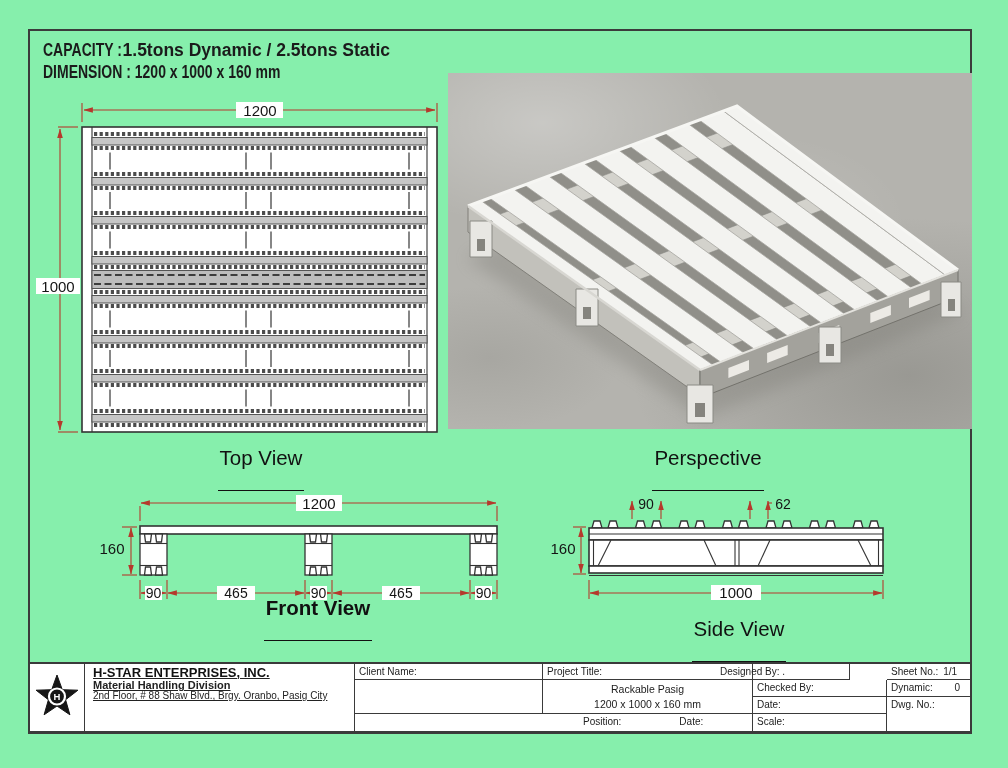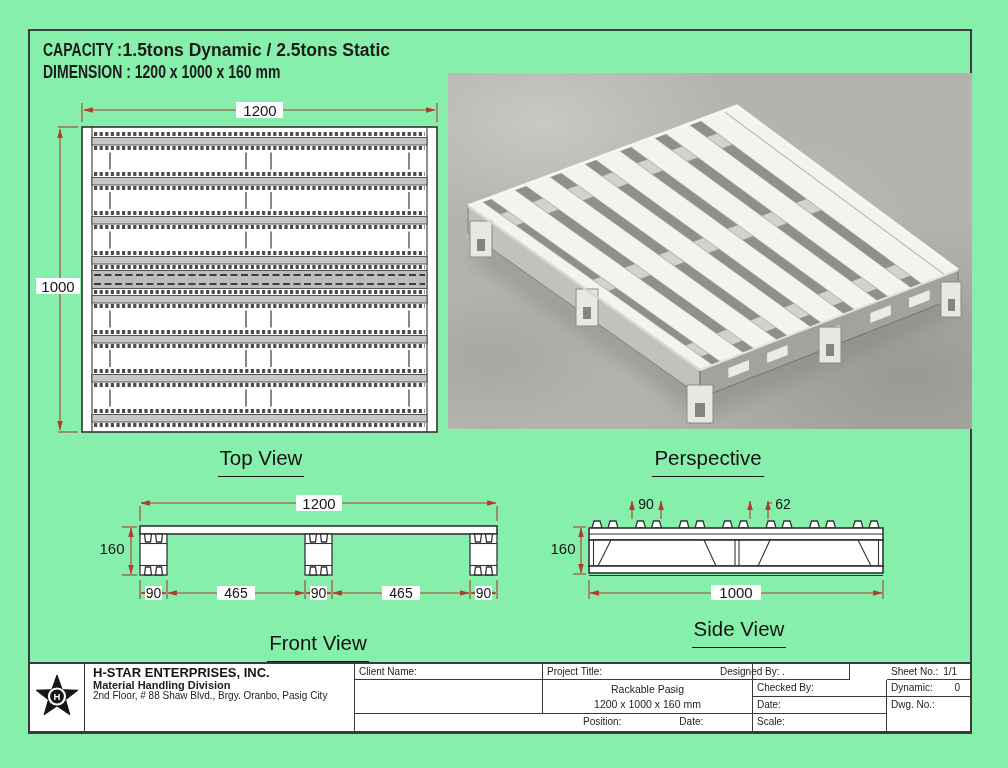--- a/index.html
+++ b/index.html
@@ -8,21 +8,21 @@
   .page-border{position:absolute;left:28px;top:29px;width:944px;height:705px;
                border:2px solid #3b3b3b;box-sizing:border-box;}
   
   .hdr{position:absolute;left:43px;color:#1b1b1b;font-weight:bold;font-size:17.5px;white-space:nowrap;}
   .hdr1{top:40px;}
   .hdr2{top:62px;}
   .cond{display:inline-block;transform:scaleX(.8);transform-origin:0 50%;}
   .cond-tight{margin-right:-19px;}
   
   .viewlabel{position:absolute;width:130px;text-align:center;font-size:20.5px;color:#111;}
-  .viewlabel span{display:inline-block;border-bottom:1.6px solid #111;padding:0 2px 6px 2px;}
+  .viewlabel span{display:inline-block;border-bottom:1.6px solid #111;padding:0 2px 20px 2px;}
   
   svg text{font-family:"Liberation Sans",sans-serif;}
   .ln{stroke:#333;stroke-width:1.3;fill:#fff;}
   .ln2{stroke:#333;stroke-width:1.6;fill:#fff;}
   .lnthin{stroke:#333;stroke-width:1.1;fill:none;}
   .dots{stroke:#4c4c4c;stroke-width:4;stroke-dasharray:3.2 2.4;fill:none;}
   .gband{fill:#c6c6c6;stroke:#555;stroke-width:1;}
   .gv{stroke:#454545;stroke-width:1.3;}
   .dim{stroke:#b5392c;stroke-width:1.1;fill:none;}
   .dimtext{font-size:15px;fill:#141414;text-anchor:middle;}
@@ -263,34 +263,34 @@
       </g>
 
       <polyline points="20,133 289,33 510,197" fill="none" stroke="#f6f6f3" stroke-width="3"></polyline>
       <line x1="252" y1="297" x2="510" y2="197" stroke="#e3e2dd" stroke-width="2"></line>
       <line x1="20" y1="133" x2="252" y2="297" stroke="#d8d7d2" stroke-width="2.5"></line>
     </svg>
   </div>
 
   <div class="viewlabel" style="left:196px;top:446px;"><span>Top View</span></div>
   <div class="viewlabel" style="left:643px;top:446px;"><span>Perspective</span></div>
-  <div class="viewlabel" style="left:253px;top:631px;"><span>Front View</span></div>
+  <div class="viewlabel" style="left:253px;top:596px;font-weight:bold;"><span>Front View</span></div>
   <div class="viewlabel" style="left:674px;top:617px;"><span>Side View</span></div>
 
   <div class="tblock">
 
     <div class="cell b-r" style="left:0;top:0;width:55px;height:67px;">
       <svg width="46" height="46" viewBox="0 0 46 46" style="position:absolute;left:4px;top:10px;">
         <polygon points="23,1 28.3,15.7 43.9,16.2 31.6,25.8 35.9,40.8 23,32 10.1,40.8 14.4,25.8 2.1,16.2 17.7,15.7" fill="#161616" stroke="#161616" stroke-width="1"></polygon>
         <circle cx="23" cy="22.5" r="8" fill="#161616" stroke="#ffffff" stroke-width="2.2"></circle>
         <text x="23" y="26" text-anchor="middle" font-size="9.5" font-weight="bold" fill="#ffffff">H</text>
       </svg>
     </div>
 
-    <div class="cell b-r company" style="left:55px;top:0;width:270px;height:67px;">
+    <div class="cell b-r company" style="left:55px;top:0;width:270px;height:67px;text-decoration:underline;">
       <span class="co-name">H-STAR ENTERPRISES, INC.</span>
       <span class="co-div" style="display:block;">Material Handling Division</span>
       <span class="co-small" style="display:block;">2nd Floor, # 88 Shaw Blvd., Brgy. Oranbo, Pasig City</span>
     </div>
 
     <div class="cell b-r b-b" style="left:325px;top:0;width:188px;height:16px;">
       <span class="lab">Client Name:</span>
       </div>
     <div class="cell b-r b-b" style="left:325px;top:16px;width:188px;height:34px;"></div>
 

